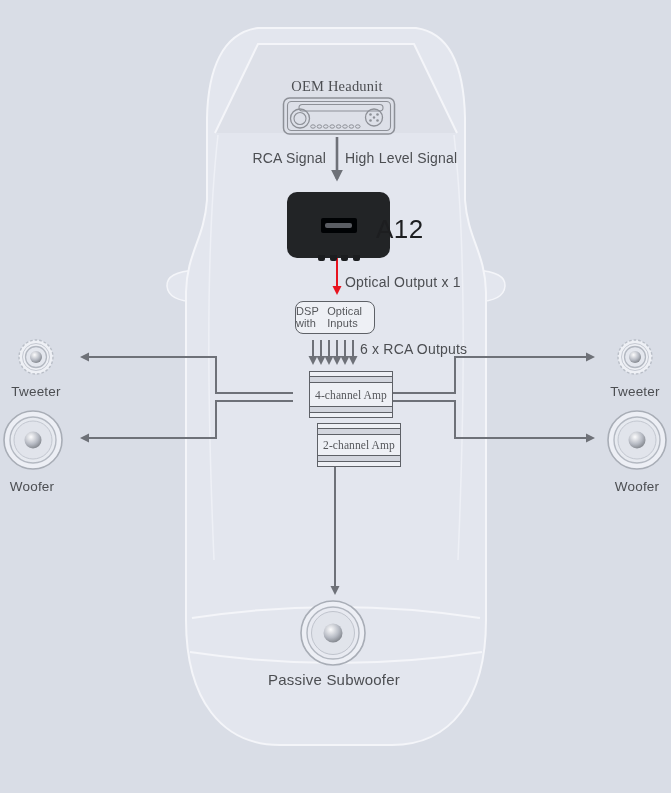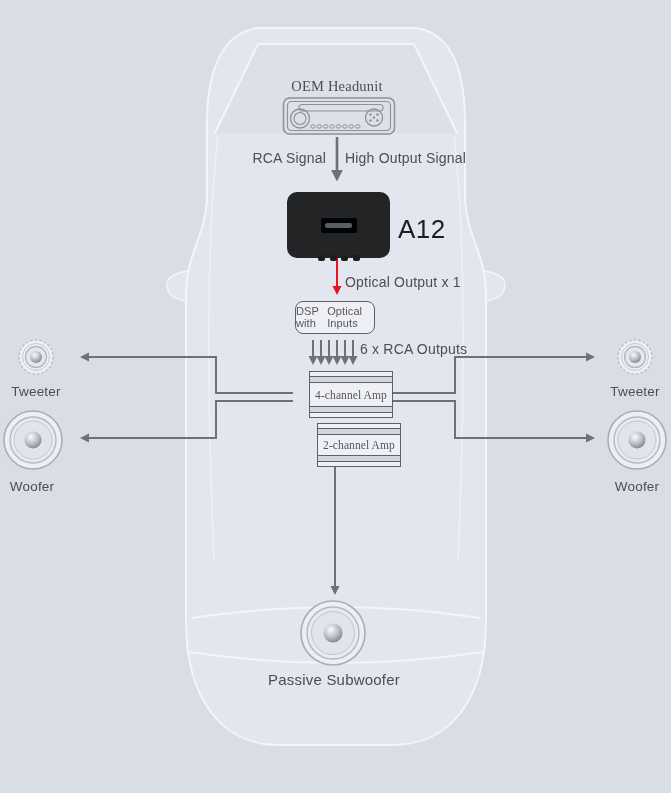--- a/index.html
+++ b/index.html
@@ -15,21 +15,21 @@
   .lbl{
     position:absolute;
     font-size:14px;
     letter-spacing:0.2px;
     white-space:nowrap;
     color:#4c4e52;
   }
   #lbl-headunit{left:257px;top:78px;width:160px;text-align:center;font-size:14.5px;font-family:Liberation Serif, serif;}
   #lbl-rca-signal{left:226px;top:150px;width:100px;text-align:right;}
   #lbl-high-level{left:345px;top:150px;}
-  #lbl-a12{left:398px;top:214px;font-size:26px;color:#1d1e20;letter-spacing:0.5px;}
+  #lbl-a12{left:376px;top:214px;font-size:26px;color:#1d1e20;letter-spacing:0.5px;}
   #lbl-optical{left:345px;top:274px;}
   #lbl-rca-outputs{left:360px;top:341px;}
   #lbl-tweeter-left{left:0px;top:384px;width:72px;text-align:center;font-size:13.5px;}
   #lbl-woofer-left{left:0px;top:479px;width:64px;text-align:center;font-size:13.5px;}
   #lbl-tweeter-right{left:599px;top:384px;width:72px;text-align:center;font-size:13.5px;}
   #lbl-woofer-right{left:601px;top:479px;width:72px;text-align:center;font-size:13.5px;}
   #lbl-subwoofer{left:234px;top:671px;width:200px;text-align:center;font-size:15px;}
 
   .a12-box{
     position:absolute;left:287px;top:192px;width:103px;height:66px;
@@ -201,21 +201,21 @@
     <div class="band bottom"></div>
   </div>
   <div class="amp" id="amp2">
     <div class="band top"></div>
     <div class="amp-label">2-channel Amp</div>
     <div class="band bottom"></div>
   </div>
 
   <div class="lbl" id="lbl-headunit">OEM Headunit</div>
   <div class="lbl" id="lbl-rca-signal">RCA Signal</div>
-  <div class="lbl" id="lbl-high-level">High Output Signal</div>
+  <div class="lbl" id="lbl-high-level">High Level Signal</div>
   <div class="lbl" id="lbl-a12">A12</div>
   <div class="lbl" id="lbl-optical">Optical Output x 1</div>
   <div class="lbl" id="lbl-rca-outputs">6 x RCA Outputs</div>
   <div class="lbl" id="lbl-tweeter-left">Tweeter</div>
   <div class="lbl" id="lbl-woofer-left">Woofer</div>
   <div class="lbl" id="lbl-tweeter-right">Tweeter</div>
   <div class="lbl" id="lbl-woofer-right">Woofer</div>
   <div class="lbl" id="lbl-subwoofer">Passive Subwoofer</div>
 
 </div>

